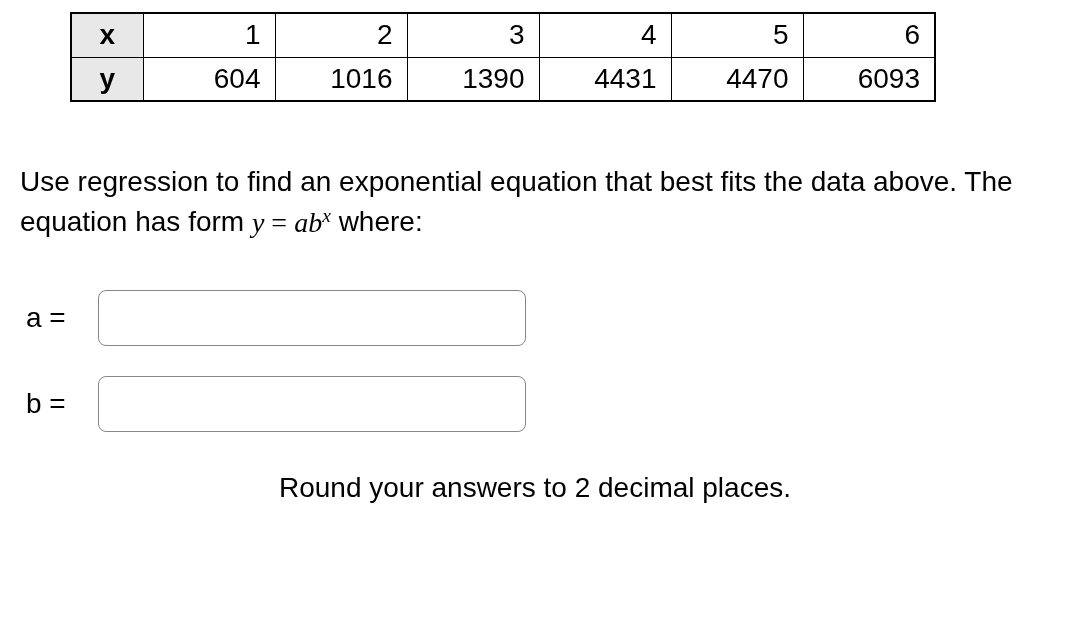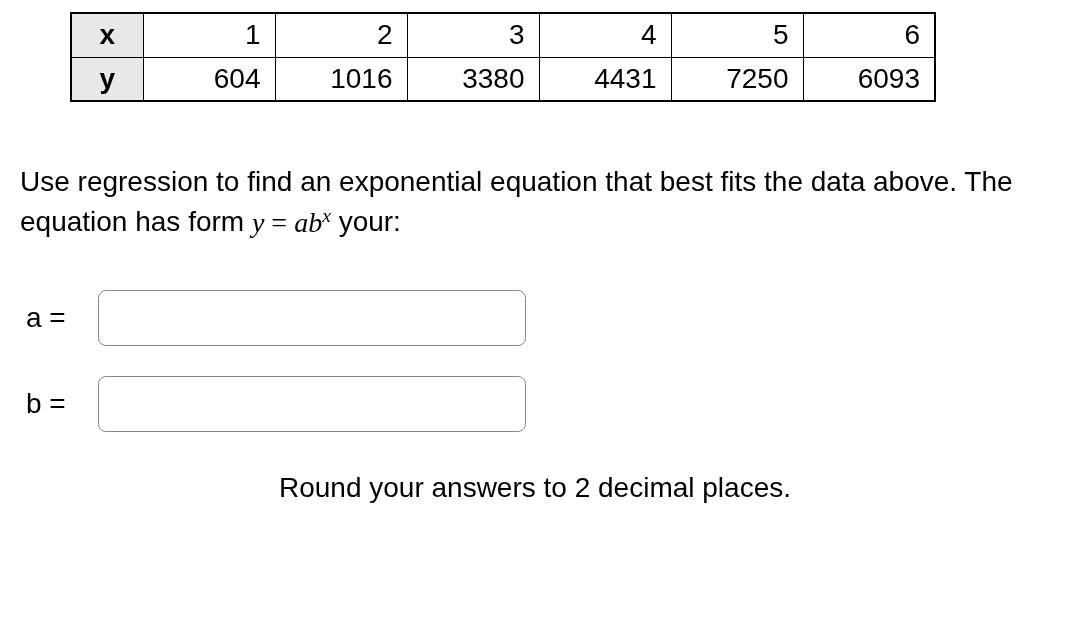--- a/index.html
+++ b/index.html
@@ -91,31 +91,31 @@
       <td class="data-cell">2</td>
       <td class="data-cell">3</td>
       <td class="data-cell">4</td>
       <td class="data-cell">5</td>
       <td class="data-cell">6</td>
     </tr>
     <tr>
       <td class="header-cell">y</td>
       <td class="data-cell">604</td>
       <td class="data-cell">1016</td>
-      <td class="data-cell">3380</td>
+      <td class="data-cell">1390</td>
       <td class="data-cell">4431</td>
-      <td class="data-cell">7250</td>
+      <td class="data-cell">4470</td>
       <td class="data-cell">6093</td>
     </tr>
   </tbody>
     </table>
 </div>
 
 <div class="prompt">
-  <span>Use regression to find an exponential equation that best fits the data above. The equation has form </span><span class="equation"><span>y</span><span style="font-style:normal;"> = </span><span>a</span><span>b</span><sup>x</sup></span><span> your:</span>
+  <span>Use regression to find an exponential equation that best fits the data above. The equation has form </span><span class="equation"><span>y</span><span style="font-style:normal;"> = </span><span>a</span><span>b</span><sup>x</sup></span><span> where:</span>
 </div>
 
 <div class="inputs">
   <div class="input-row">
     <span class="input-label">a = </span>
     <input class="answer" type="text" value="" style="">
   </div>
   <div class="input-row">
     <span class="input-label">b = </span>
     <input class="answer" type="text" value="" style="">

